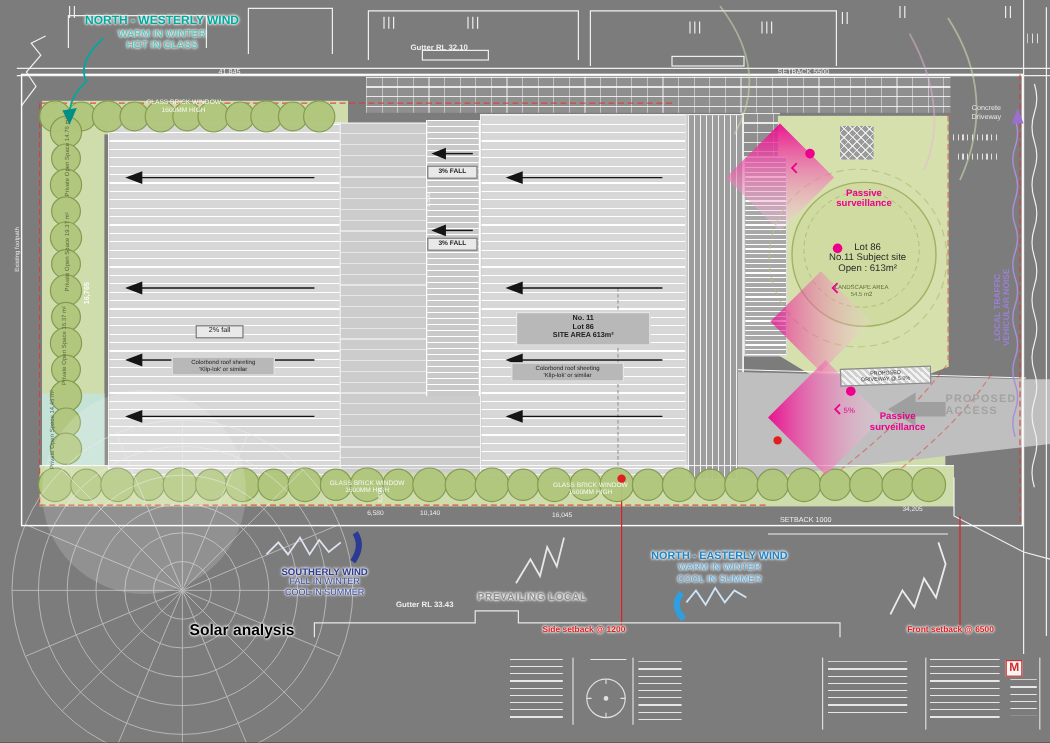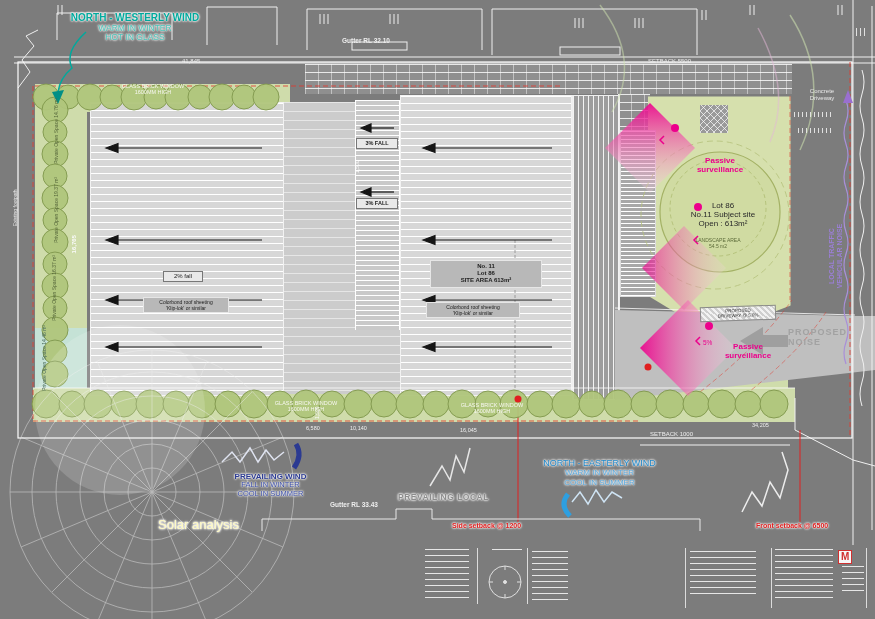--- a/index.html
+++ b/index.html
@@ -376,54 +376,54 @@
     <div>surveillance</div>
   </div>
   <div class="lbl" style="left:703px;top:339px;font-size:6.5px;color:#ec008c;">5%</div>
   <div class="lbl c" style="left:716px;top:342px;width:64px;color:#ec008c;font-weight:bold;font-size:8px;">
     <div>Passive</div>
     <div>surveillance</div>
   </div>
 
   <div class="lbl" style="left:788px;top:327px;color:#a2a2a2;font-weight:bold;font-size:9px;letter-spacing:1px;">
     <div>PROPOSED</div>
-    <div>NOISE</div>
+    <div>ACCESS</div>
   </div>
 
   <div class="box hatchbox" style="left:700px;top:306px;width:74px;font-size:4.5px;padding:1px 0;transform:rotate(-2deg);">
     <div>PROPOSED</div>
     <div>DRIVEWAY @ 5.0%</div>
   </div>
 
   <div class="lbl v c" style="left:781px;top:248px;width:110px;color:#9b7fd6;font-weight:bold;font-size:7px;">
     <div>LOCAL TRAFFIC</div>
     <div>VEHICULAR NOISE</div>
   </div>
 
   <div class="lbl c" style="left:798px;top:88px;width:48px;font-size:6px;color:#e8e8e8;">
     <div>Concrete</div>
     <div>Driveway</div>
   </div>
 
   <div class="lbl c halo" style="left:218px;top:472px;width:105px;color:#2b3a92;">
-    <div style="font-size:8px;font-weight:bold;">PREVAILING WIND</div>
+    <div style="font-size:8px;font-weight:bold;">SOUTHERLY WIND</div>
     <div style="font-size:7.5px;color:#3d4fa8;">FALL IN WINTER</div>
     <div style="font-size:7.5px;color:#3d4fa8;">COOL IN SUMMER</div>
   </div>
   <div class="lbl halo" style="left:398px;top:493px;font-size:8.5px;font-weight:bold;color:#8d8d8d;letter-spacing:.5px;">PREVAILING LOCAL</div>
   <div class="lbl c halo" style="left:532px;top:458px;width:135px;">
-    <div style="font-size:9px;font-weight:normal;color:#1e86c8;">NORTH - EASTERLY WIND</div>
+    <div style="font-size:9px;font-weight:bold;color:#1e86c8;">NORTH - EASTERLY WIND</div>
     <div style="font-size:8px;color:#5aa8dc;">WARM IN WINTER</div>
     <div style="font-size:8px;color:#5aa8dc;">COOL IN SUMMER</div>
   </div>
 
   <div class="lbl halo" style="left:452px;top:522px;font-size:7px;font-weight:bold;color:#e02020;">Side setback @ 1200</div>
   <div class="lbl halo" style="left:756px;top:522px;font-size:7px;font-weight:bold;color:#e02020;">Front setback @ 6500</div>
 
-  <div class="lbl halo" style="left:158px;top:518px;font-size:13px;font-weight:normal;color:#fef9c3;">Solar analysis</div>
+  <div class="lbl halo" style="left:158px;top:518px;font-size:13px;font-weight:bold;color:#000000;">Solar analysis</div>
 
   <div class="divider" style="left:477px;top:548px;height:56px;"></div>
   <div class="divider" style="left:527px;top:548px;height:56px;"></div>
   <div class="divider" style="left:685px;top:548px;height:60px;"></div>
   <div class="divider" style="left:771px;top:548px;height:60px;"></div>
   <div class="divider" style="left:866px;top:548px;height:60px;"></div>
   <div class="bars" style="left:425px;top:549px;width:44px;height:52px;"></div>
   <div class="bars" style="left:492px;top:549px;width:30px;height:6px;"></div>
   <div class="bars" style="left:532px;top:551px;width:36px;height:50px;"></div>
   <div class="bars" style="left:690px;top:551px;width:66px;height:46px;"></div>

